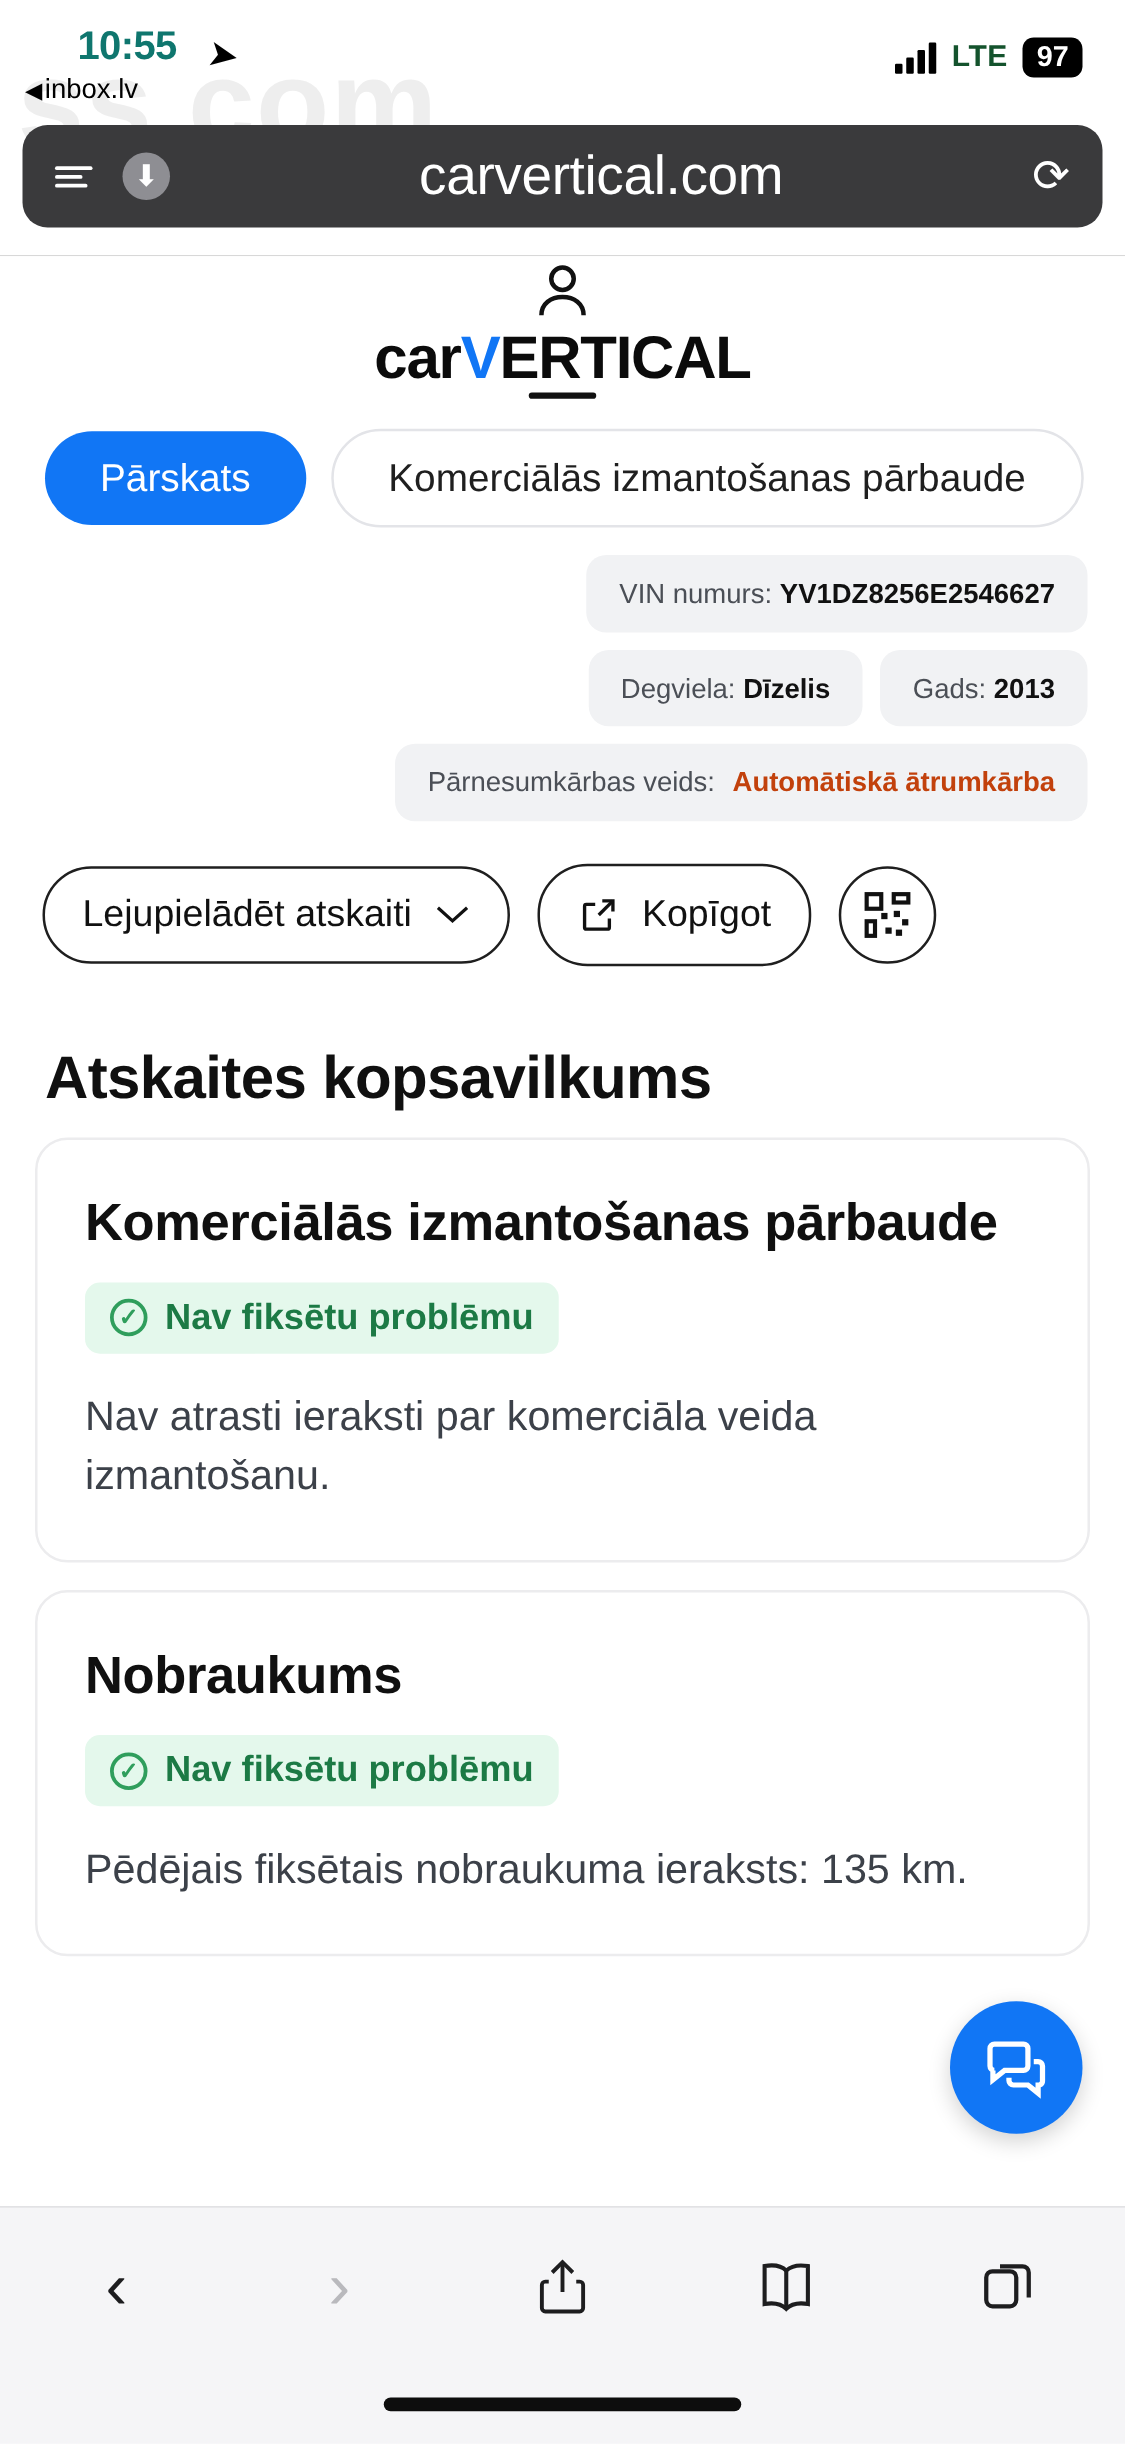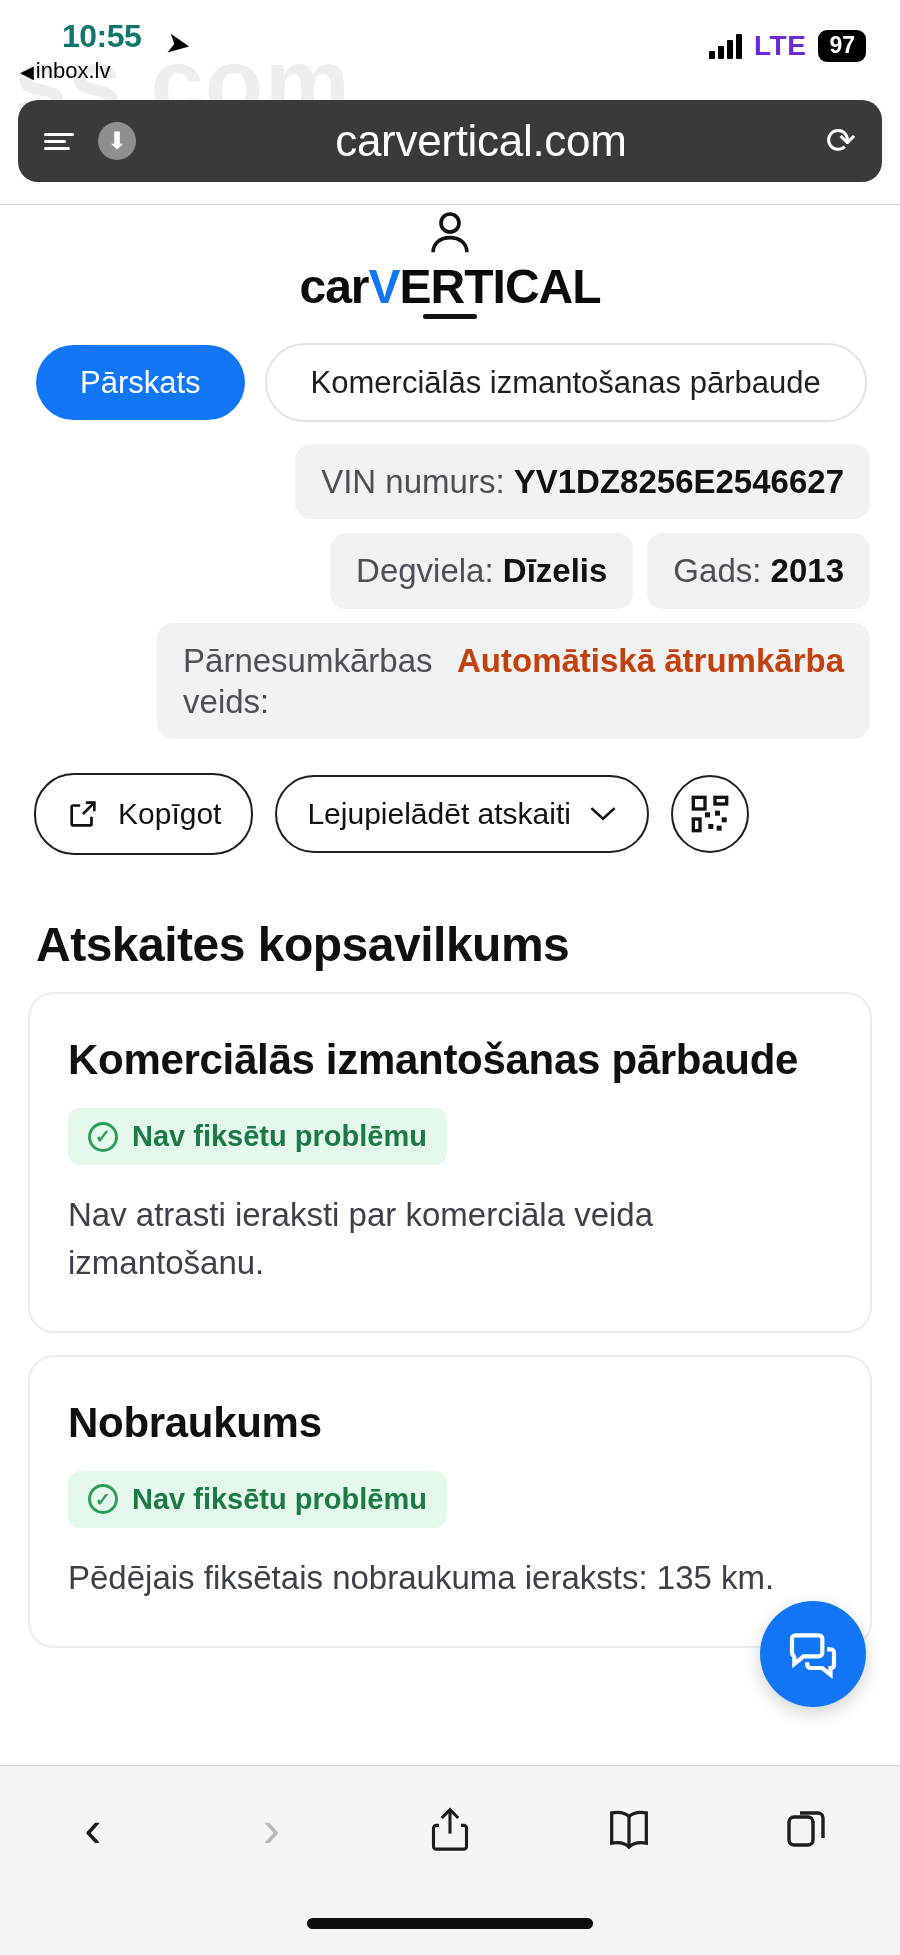--- a/index.html
+++ b/index.html
@@ -55,21 +55,21 @@
   .sb-right {
     position: absolute; right: 34px; top: 30px;
     display: flex; align-items: center; gap: 12px;
   }
   .bars { display: flex; align-items: flex-end; gap: 3px; height: 26px; }
   .bars i { display: block; width: 6px; background: #000; border-radius: 1px; }
   .bars i:nth-child(1) { height: 8px; }
   .bars i:nth-child(2) { height: 13px; }
   .bars i:nth-child(3) { height: 19px; }
   .bars i:nth-child(4) { height: 25px; background: #000; }
-  .lte { font-size: 28px; font-weight: 600; color: #6d28d9; letter-spacing: 0.5px; }
+  .lte { font-size: 24px; font-weight: 600; color: #14532d; letter-spacing: 0.5px; }
   .battery {
     background: #000; color: #fff; border-radius: 9px;
     font-size: 23px; font-weight: 700;
     padding: 4px 11px 5px; line-height: 1;
   }
 
   
   .urlbar-wrap {
     position: relative; z-index: 2;
     padding: 0 18px 22px;
@@ -154,21 +154,21 @@
   .chips {
     display: flex; flex-direction: column; align-items: flex-end;
     gap: 14px;
     padding-right: 30px;
   }
   .chip-row { display: flex; gap: 14px; justify-content: flex-end; }
   .chip {
     background: #f1f2f4;
     border-radius: 16px;
     padding: 17px 26px;
-    font-size: 33px;
+    font-size: 22px;
     color: #4b4f56;
     line-height: 1.25;
   }
   .chip b { color: #111; font-weight: 700; }
   .chip.multi { display: flex; gap: 14px; }
   .chip.multi .k { max-width: 260px; }
   .chip.multi .v { font-weight: 700; color:#c2410c; }
 
   .action-row {
     display: flex; align-items: center; gap: 22px;
@@ -344,32 +344,32 @@
     <div class="chip-row">
       <div class="chip multi">
         <span class="k">Pārnesumkārbas veids:</span>
         <span class="v">Automātiskā ātrumkārba</span>
       </div>
     </div>
   </div>
 
   <div class="action-row">
     <div class="btn-outline">
+      <span>Lejupielādēt atskaiti</span>
+      <svg width="28" height="18" viewBox="0 0 24 14" fill="none" stroke="#111" stroke-width="2.2">
+          <path d="M2 2l10 9 10-9"></path>
+        </svg>
+    </div>
+    <div class="btn-outline">
       <svg width="34" height="34" viewBox="0 0 24 24" fill="none" stroke="#111" stroke-width="1.9">
         <path d="M14 4h6v6"></path>
           <path d="M20 4l-8 8"></path>
           <path d="M18 14v5a1 1 0 0 1-1 1H5a1 1 0 0 1-1-1V7a1 1 0 0 1 1-1h5"></path>
       </svg>
       <span>Kopīgot</span>
-    </div>
-    <div class="btn-outline">
-      <span>Lejupielādēt atskaiti</span>
-      <svg width="28" height="18" viewBox="0 0 24 14" fill="none" stroke="#111" stroke-width="2.2">
-          <path d="M2 2l10 9 10-9"></path>
-        </svg>
     </div>
     <div class="btn-round">
       <svg width="40" height="40" viewBox="0 0 24 24">
         <g fill="#111">
           <rect x="2" y="2" width="7" height="7" fill="none" stroke="#111" stroke-width="2"></rect>
           <rect x="15" y="2" width="7" height="4" fill="none" stroke="#111" stroke-width="2"></rect>
           <rect x="2" y="15" width="4" height="7" fill="none" stroke="#111" stroke-width="2"></rect>
           <rect x="9" y="11" width="3" height="3"></rect>
           <rect x="15" y="10" width="3" height="3"></rect>
           <rect x="19" y="14" width="3" height="3"></rect>

